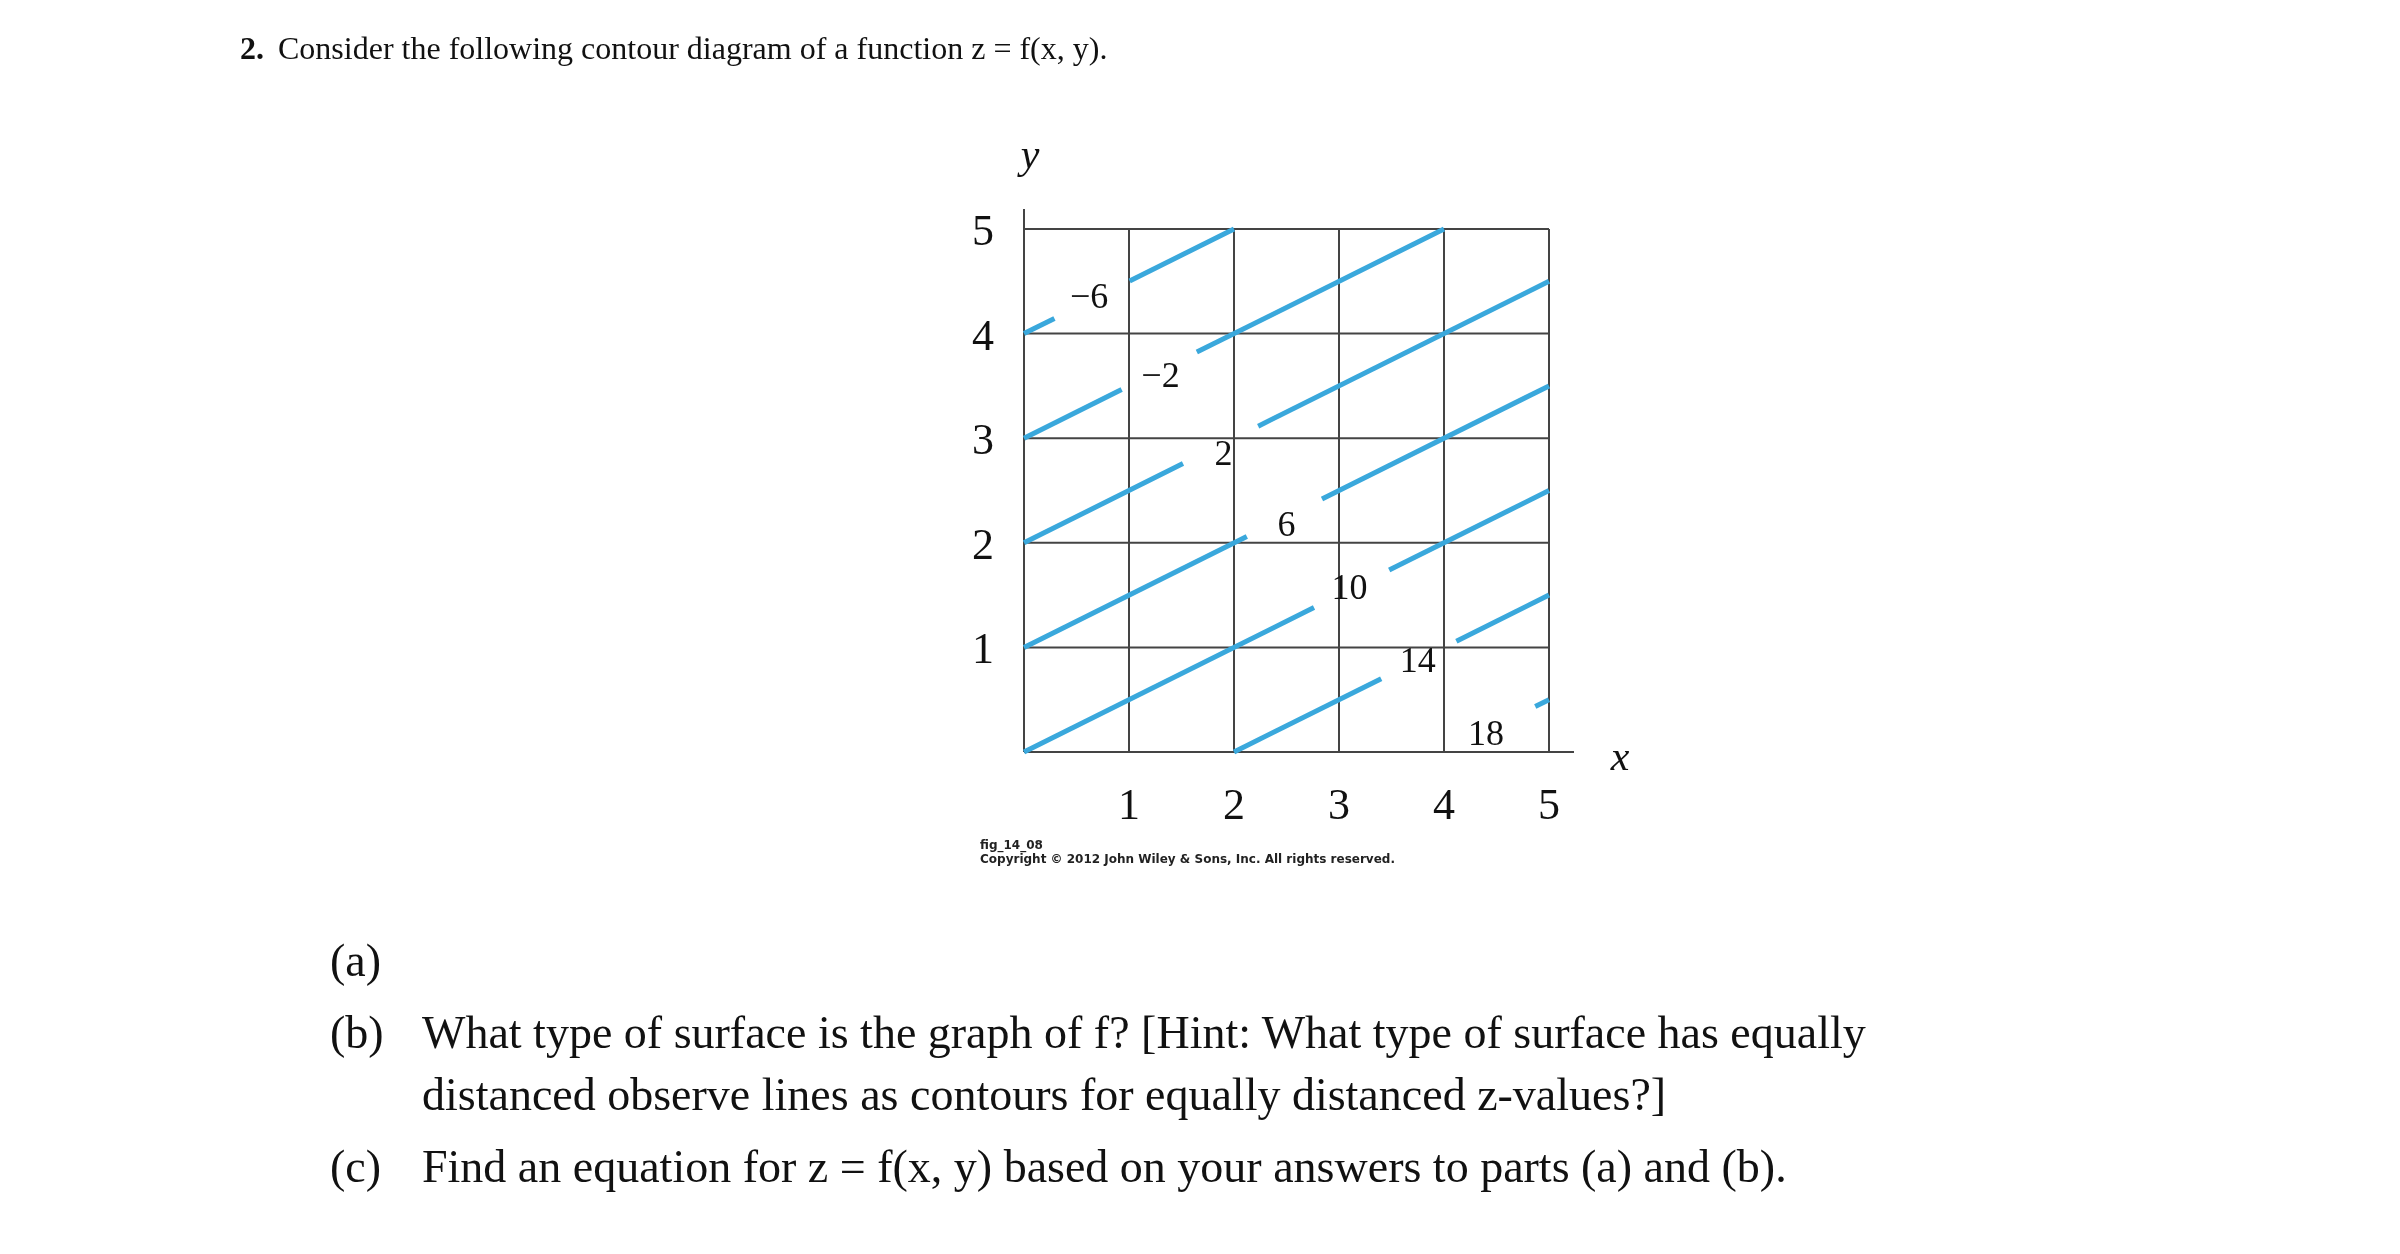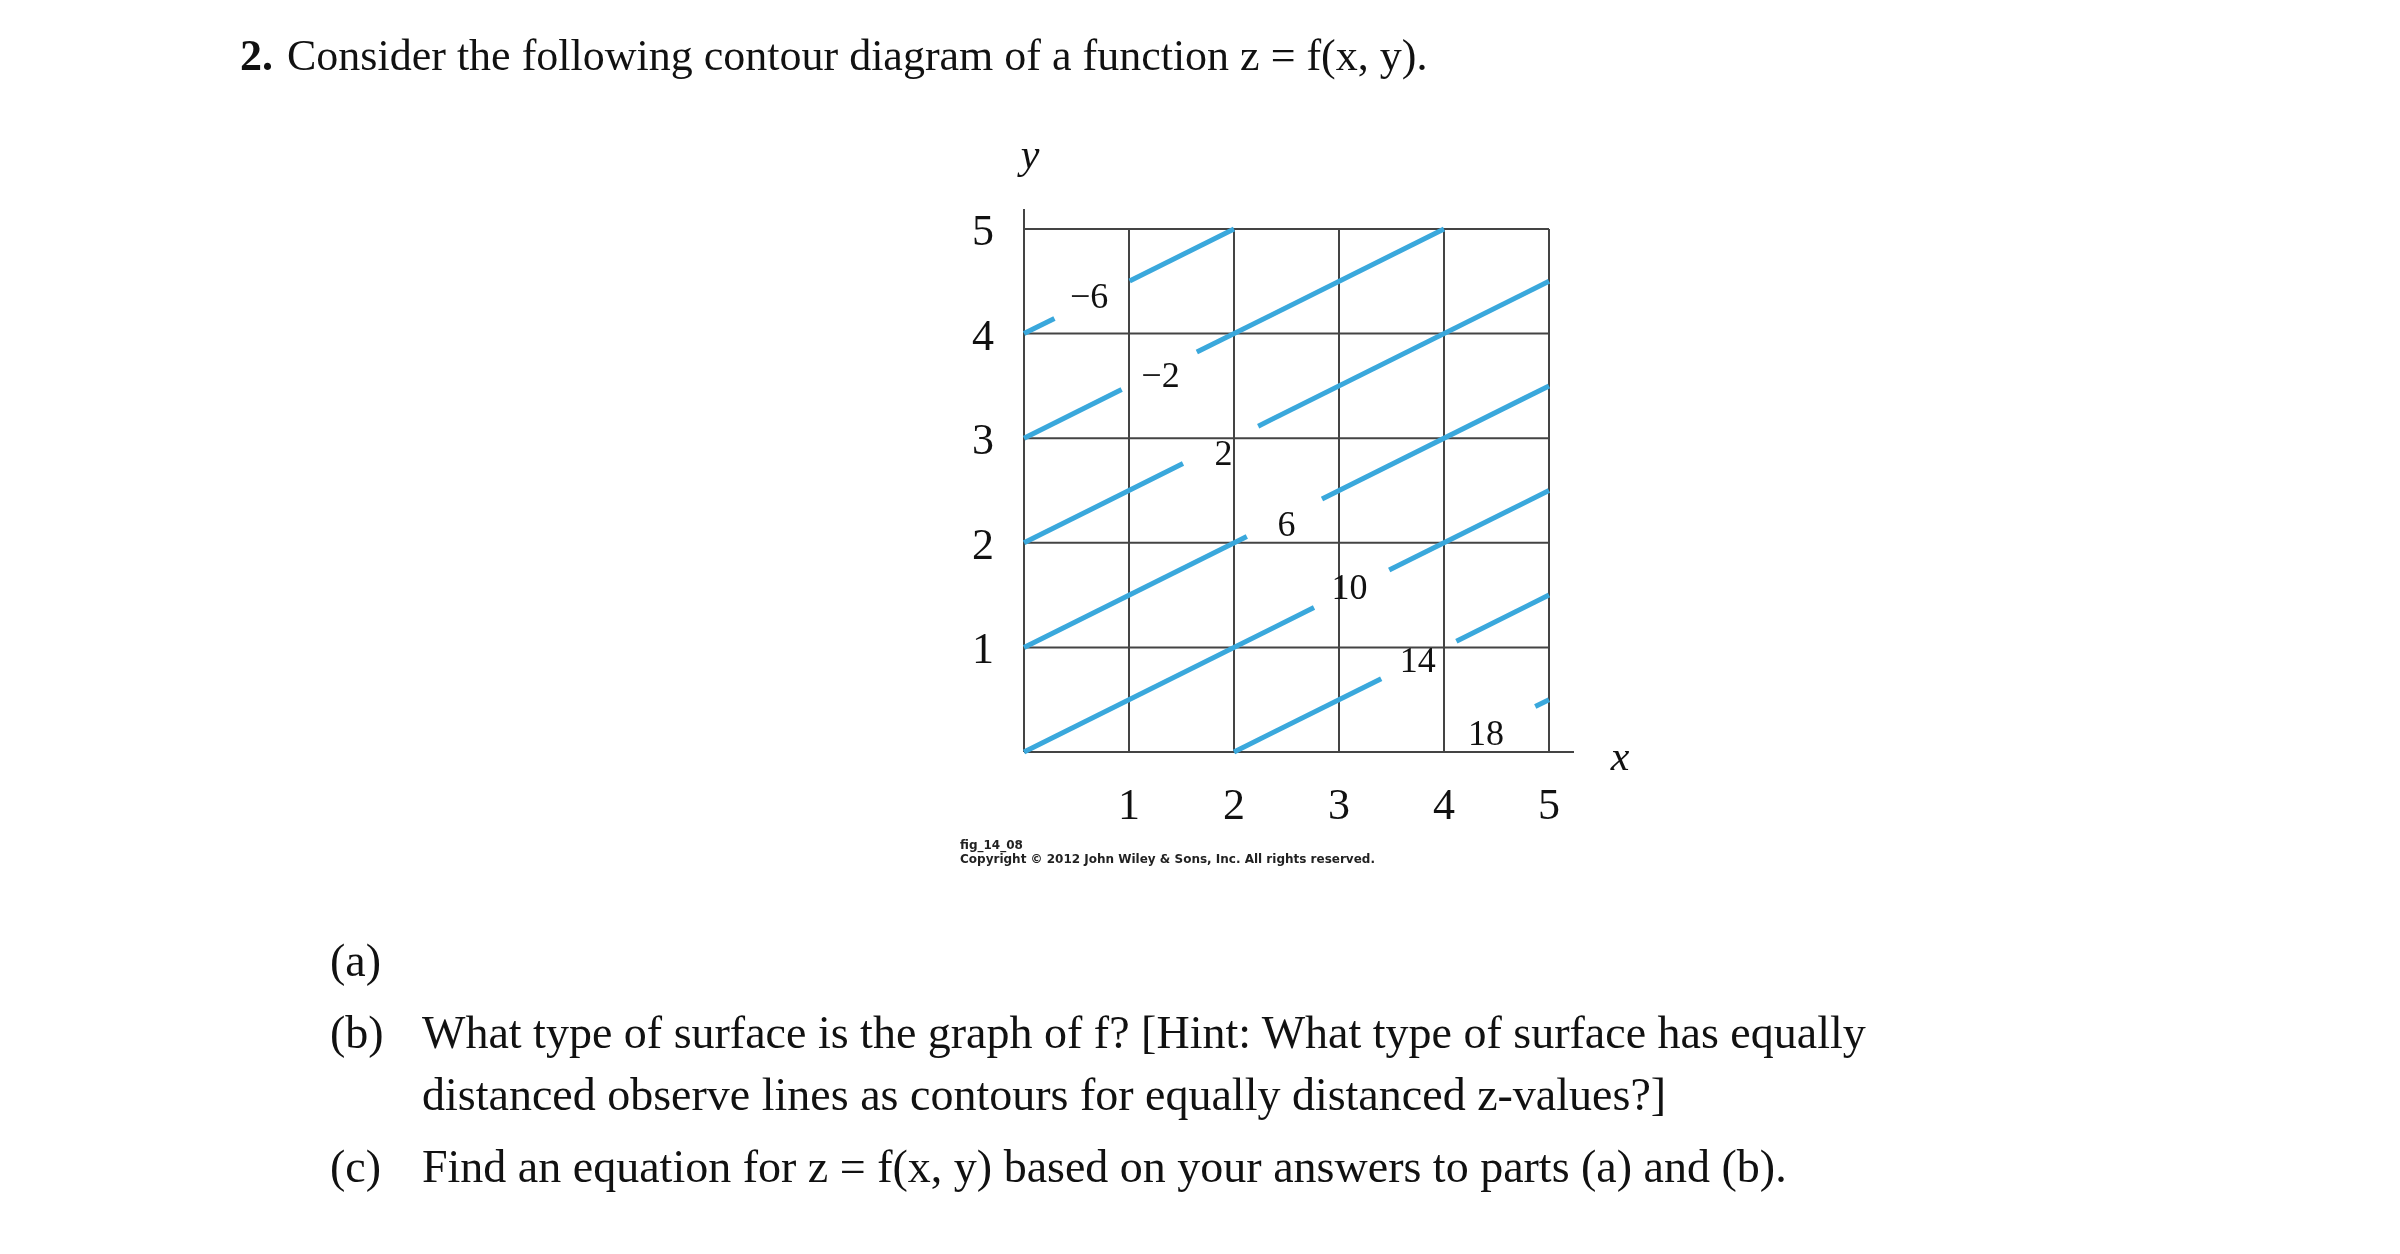--- a/index.html
+++ b/index.html
@@ -1,21 +1,21 @@
 <!DOCTYPE html>
 <html><head>
 <meta charset="utf-8">
 <style>
   html, body { margin:0; padding:0; background:#ffffff; }
   body { width:2400px; height:1254px; position:relative; overflow:hidden;
          font-family:"DejaVu Serif","Liberation Serif",serif; color:#111; }
-  .title { position:absolute; left:240px; top:30px; font-size:44px; font-family:"Liberation Serif","DejaVu Serif",serif; white-space:nowrap; }
+  .title { position:absolute; left:240px; top:30px; font-size:32px; font-family:"Liberation Serif","DejaVu Serif",serif; white-space:nowrap; }
   .title b { font-weight:bold; margin-right:14px; }
   svg#plot { position:absolute; left:0; top:0; }
-  .credit { position:absolute; left:960px; top:838px; font-family:"DejaVu Sans","Liberation Sans",sans-serif; font-size:12px; font-weight:bold; color:#222; line-height:14px; }
+  .credit { position:absolute; left:980px; top:838px; font-family:"DejaVu Sans","Liberation Sans",sans-serif; font-size:12px; font-weight:bold; color:#222; line-height:14px; }
   .parts { position:absolute; left:330px; top:930px; font-family:"Liberation Serif","DejaVu Serif",serif; font-size:46px; line-height:62px; }
   .part { display:flex; }
   .part .lbl { width:92px; flex:none; }
   .part .txt { white-space:nowrap; }
   .part.cont .txt { padding-left:92px; }
   .part.gap { margin-top:10px; }
 </style>
 </head>
 <body>
 

